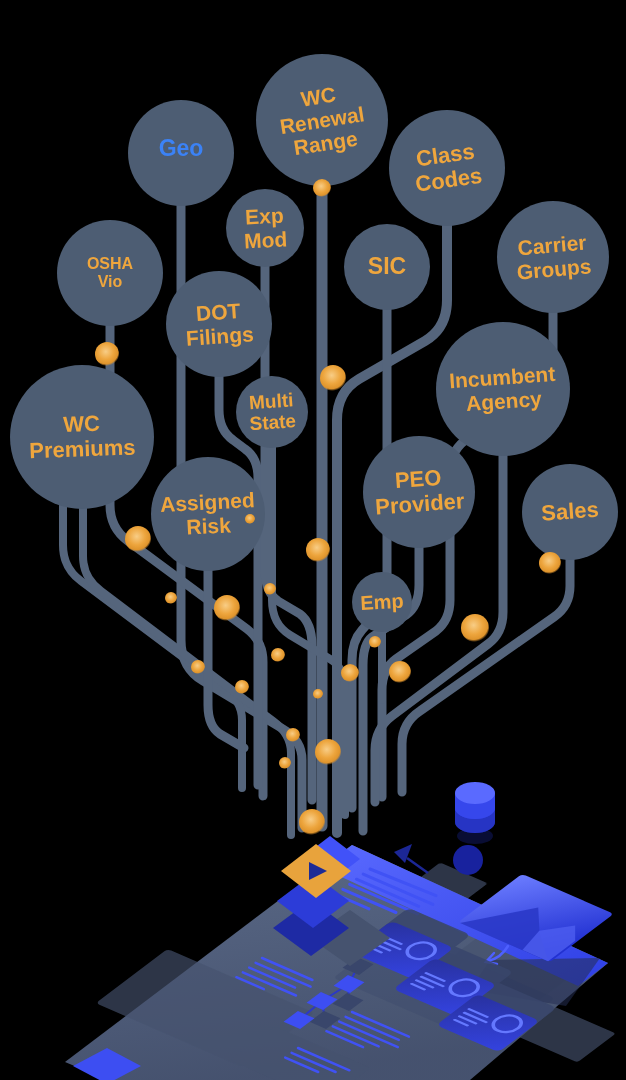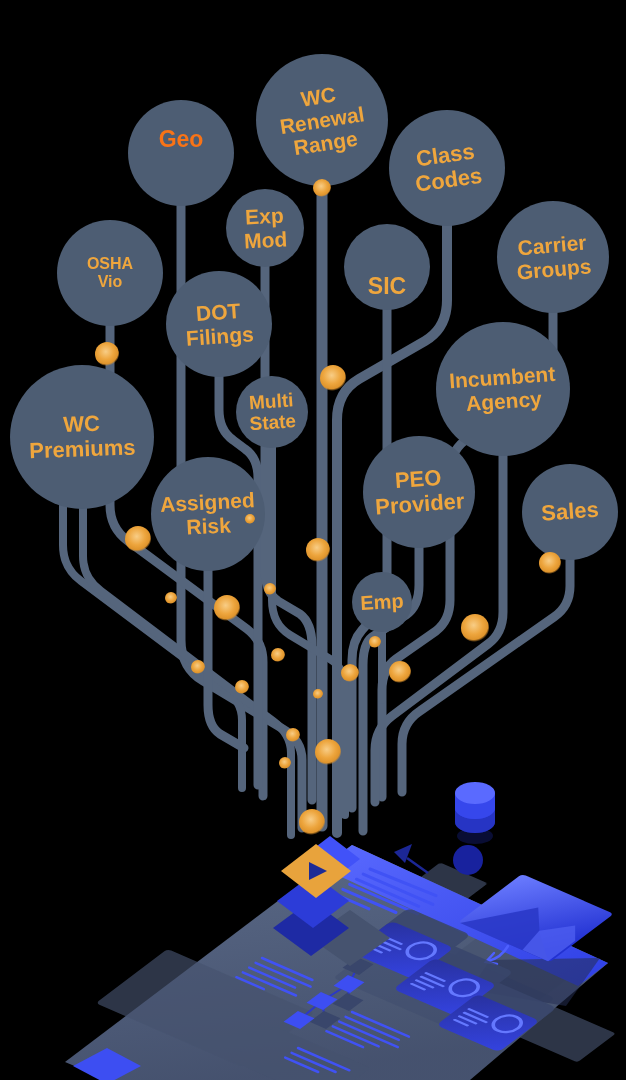--- a/index.html
+++ b/index.html
@@ -277,26 +277,26 @@
         <circle cx="293" cy="735" r="7" fill="url(#dotGrad)"></circle>
         <circle cx="328" cy="752" r="13" fill="url(#dotGrad)"></circle>
         <circle cx="285" cy="763" r="6" fill="url(#dotGrad)"></circle>
         <circle cx="312" cy="822" r="13" fill="url(#dotGrad)"></circle>
       </g>
 </svg>
 
 <div class="bubble-label" style="left: 322px; top: 120px; font-size: 21px; color: rgb(239, 166, 61); transform: translate(-50%, -50%) rotate(-9deg);">WC
 Renewal
 Range</div>
-    <div class="bubble-label" style="left: 181px; top: 140px; font-size: 23px; color: #f97316; transform: translate(-50%, -50%) rotate(0deg);">Geo</div>
+    <div class="bubble-label" style="left: 181px; top: 149px; font-size: 23px; color: #3b82f6; transform: translate(-50%, -50%) rotate(0deg);">Geo</div>
     <div class="bubble-label" style="left: 447px; top: 168px; font-size: 22px; color: rgb(239, 166, 61); transform: translate(-50%, -50%) rotate(-8deg);">Class
 Codes</div>
     <div class="bubble-label" style="left: 265px; top: 228px; font-size: 21px; color: rgb(239, 166, 61); transform: translate(-50%, -50%) rotate(-3deg);">Exp
 Mod</div>
-    <div class="bubble-label" style="left: 387px; top: 267px; font-size: 23px; color: rgb(239, 166, 61); transform: translate(-50%, -50%) rotate(0deg); margin-top: 20px;">SIC</div>
+    <div class="bubble-label" style="left: 387px; top: 267px; font-size: 23px; color: rgb(239, 166, 61); transform: translate(-50%, -50%) rotate(0deg);">SIC</div>
     <div class="bubble-label" style="left: 553px; top: 257px; font-size: 21px; color: rgb(239, 166, 61); transform: translate(-50%, -50%) rotate(-5deg);">Carrier
 Groups</div>
     <div class="bubble-label" style="left: 110px; top: 273px; font-size: 16px; color: rgb(239, 166, 61); transform: translate(-50%, -50%) rotate(0deg);">OSHA
 Vio</div>
     <div class="bubble-label" style="left: 219px; top: 324px; font-size: 21px; color: rgb(239, 166, 61); transform: translate(-50%, -50%) rotate(-4deg);">DOT
 Filings</div>
     <div class="bubble-label" style="left: 503px; top: 389px; font-size: 21px; color: rgb(239, 166, 61); transform: translate(-50%, -50%) rotate(-4deg);">Incumbent
 Agency</div>
     <div class="bubble-label" style="left: 82px; top: 437px; font-size: 22px; color: rgb(239, 166, 61); transform: translate(-50%, -50%) rotate(-2deg);">WC
 Premiums</div>

